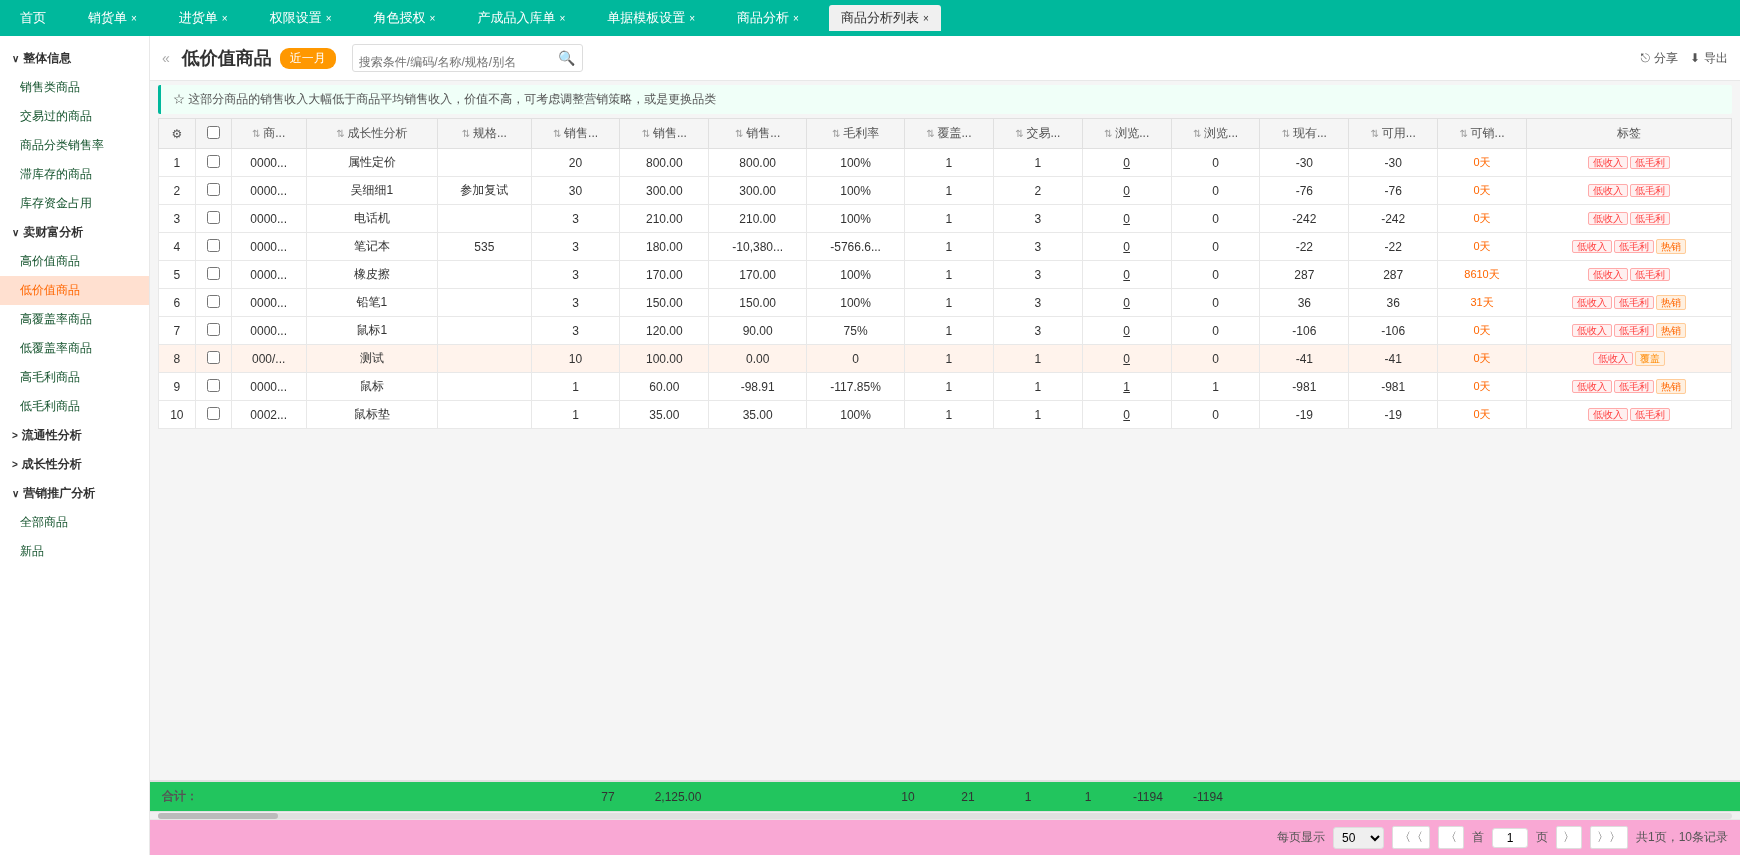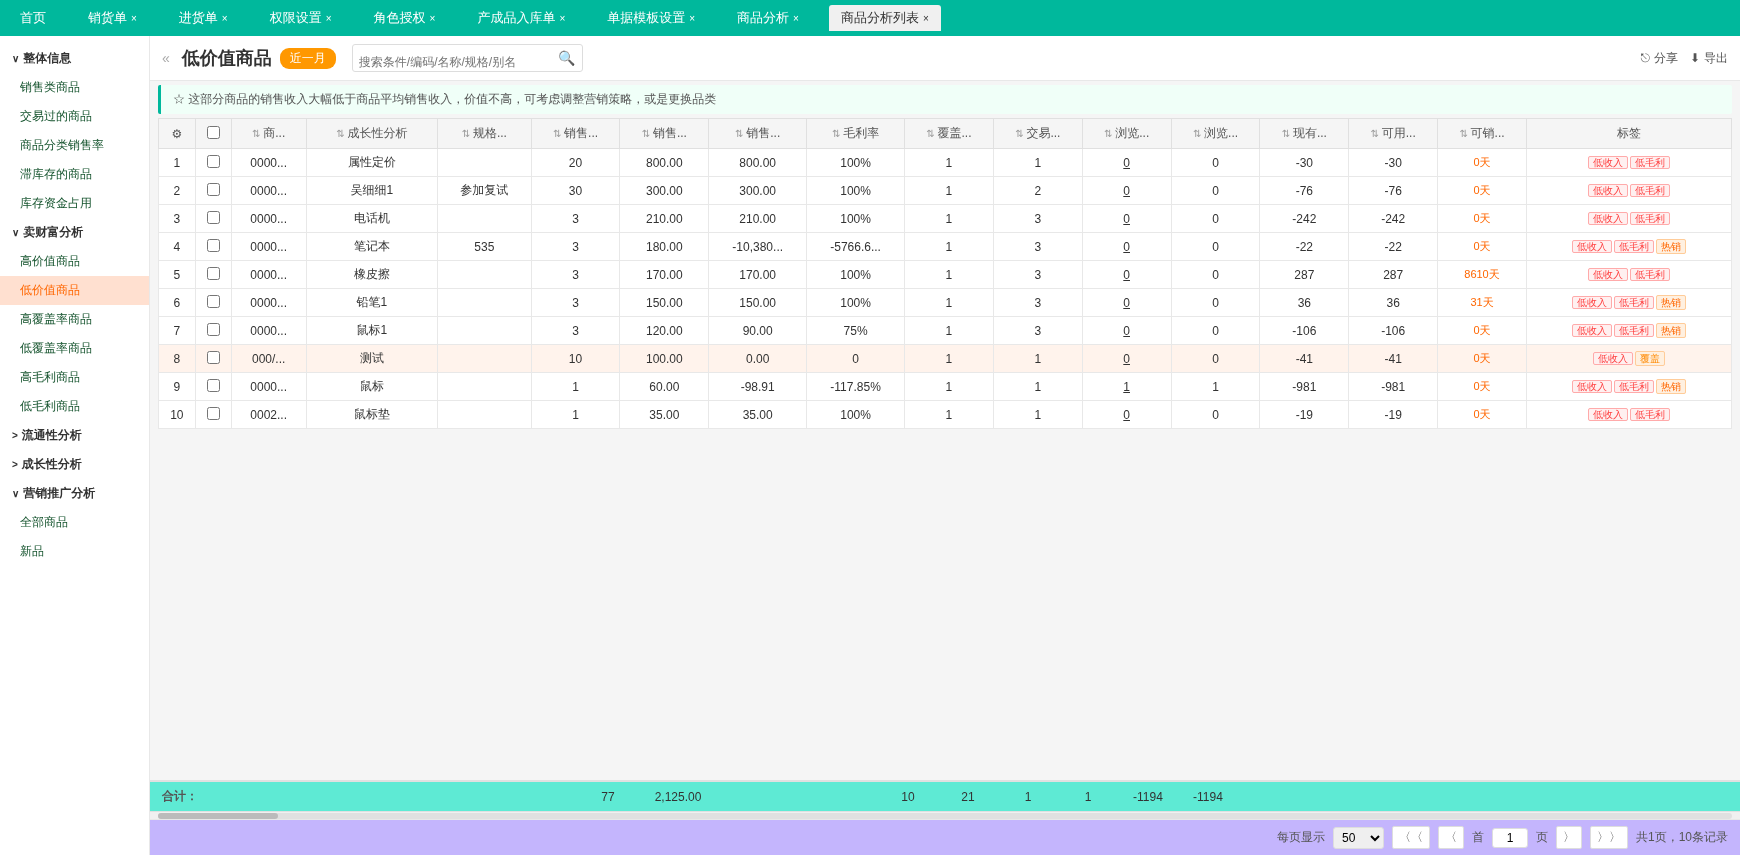--- a/index.html
+++ b/index.html
@@ -170,21 +170,21 @@
     tr.highlighted td { background: #fff3ec; }
     .tag-orange { color: #ff6600; font-size: 11px; }
     .tag-label { background: #fff0e0; color: #ff6600; border: 1px solid #ffcc99; border-radius: 2px; padding: 1px 4px; font-size: 10px; margin: 0 1px; }
     .tag-label-red { background: #fff0f0; color: #ff4444; border: 1px solid #ffaaaa; border-radius: 2px; padding: 0 4px; font-size: 10px; margin: 0 1px; }
     .underline { text-decoration: underline; color: #333; }
     .col-sort { cursor: pointer; }
     .col-sort::before { content: '⇅ '; font-size: 10px; color: #999; }
 
     
     .table-footer {
-      background: #5eead4;
+      background: #22c55e;
       border-top: 2px solid #e0e0e0;
       padding: 6px 12px;
       display: flex;
       align-items: center;
     }
     .footer-label { color: #555; margin-right: 20px; font-weight: bold; }
     .footer-cells {
       display: flex;
       gap: 0;
       flex: 1;
@@ -195,21 +195,21 @@
       padding: 0 4px;
       color: #333;
     }
 
     
     .pagination {
       display: flex;
       align-items: center;
       justify-content: flex-end;
       padding: 6px 12px;
-      background: #c4b5fd;
+      background: #f9a8d4;
       border-top: 1px solid #e8e8e8;
       gap: 8px;
     }
     .pagination-label { color: #555; }
     .page-size-select {
       border: 1px solid #ddd;
       border-radius: 3px;
       padding: 2px 4px;
     }
     .page-nav-btn {

